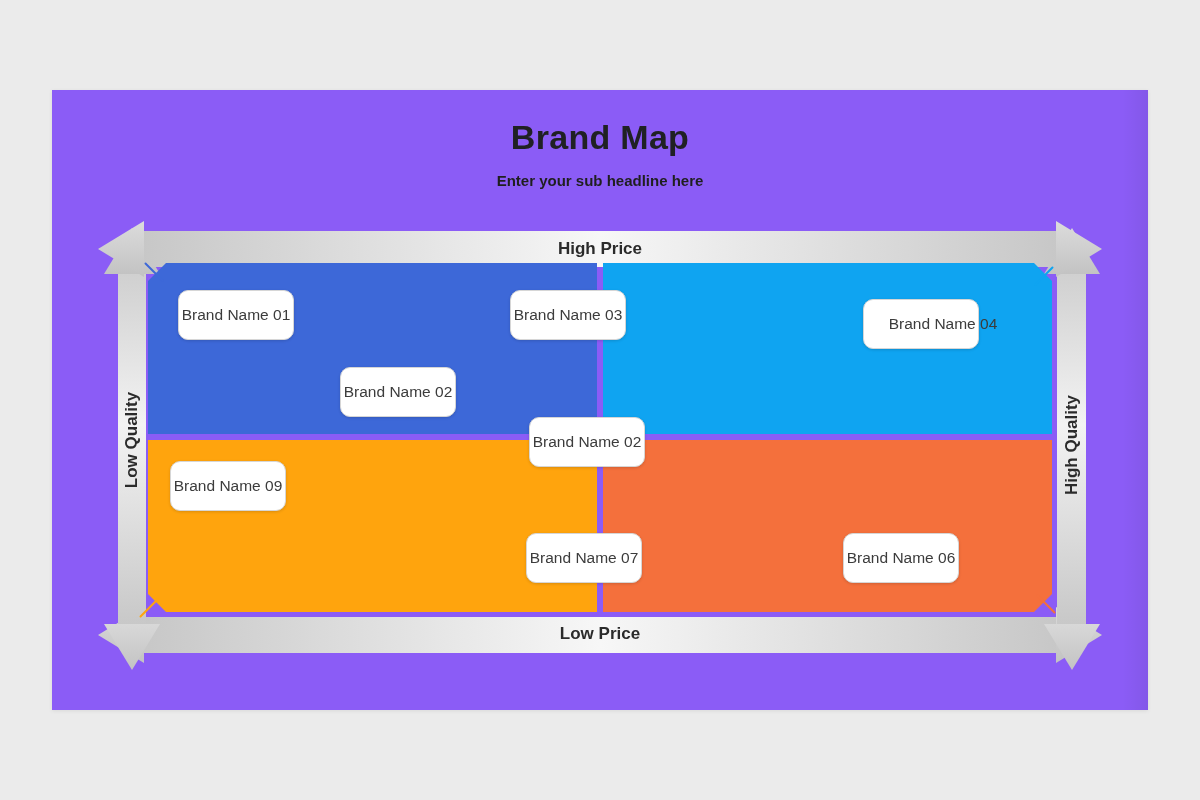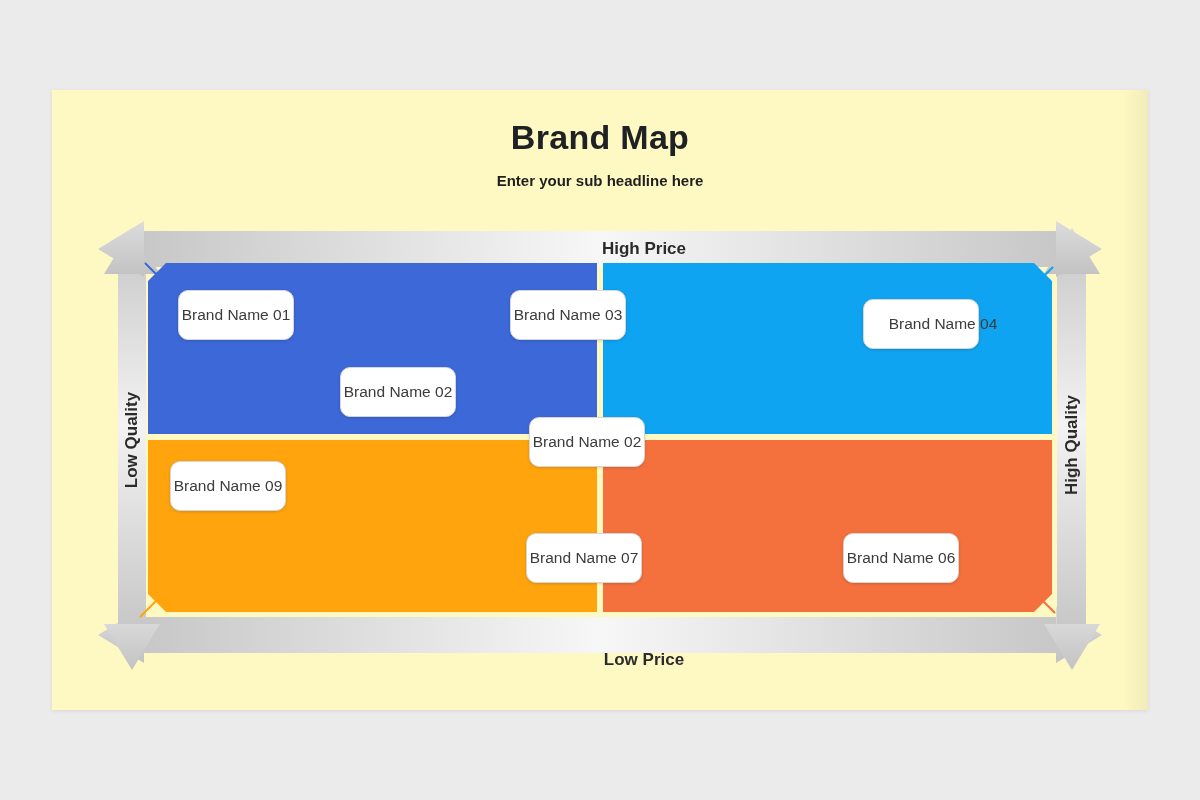--- a/index.html
+++ b/index.html
@@ -22,23 +22,23 @@
 
   .band-v{position:absolute;top:150px;width:28px;height:384px;background:linear-gradient(180deg,#c8c8c8 0%,#f3f3f3 48%,#c8c8c8 100%);z-index:2;}
   .band-left{left:66px;}
   .band-right{left:1005px;width:29px;}
   .head-v{position:absolute;width:56px;height:46px;background:linear-gradient(180deg,#d8d8d8 0%,#c3c3c3 100%);z-index:2;}
   .head-up-left{left:52px;top:138px;clip-path:polygon(50% 0,100% 100%,0 100%);}
   .head-down-left{left:52px;top:534px;clip-path:polygon(0 0,100% 0,50% 100%);}
   .head-up-right{left:992px;top:138px;clip-path:polygon(50% 0,100% 100%,0 100%);}
   .head-down-right{left:992px;top:534px;clip-path:polygon(0 0,100% 0,50% 100%);}
 
-  .axis-label-h{position:absolute;left:0;width:100%;text-align:center;font-size:17px;font-weight:700;color:#2b2b2b;z-index:4;padding-left:44px;}
+  .axis-label-h{position:absolute;left:0;width:100%;text-align:center;font-size:17px;font-weight:700;color:#2b2b2b;z-index:4;}
   .axis-top-label{top:149px;}
-  .axis-bottom-label{top:534px;margin-top:26px;}
+  .axis-bottom-label{top:534px;}
   .axis-label-v{position:absolute;font-size:17px;font-weight:700;color:#2b2b2b;white-space:nowrap;transform:translate(-50%,-50%) rotate(-90deg);z-index:4;}
   .axis-left-label{left:80px;top:350px;}
   .axis-right-label{left:1020px;top:355px;}
 
   
   .quad{position:absolute;z-index:4;}
   .quad-tl{left:96px;top:173px;width:449px;height:171px;clip-path:polygon(18px 0,100% 0,100% 100%,0 100%,0 18px);}
   .quad-tr{left:551px;top:173px;width:449px;height:171px;clip-path:polygon(0 0,calc(100% - 18px) 0,100% 18px,100% 100%,0 100%);}
   .quad-bl{left:96px;top:350px;width:449px;height:172px;clip-path:polygon(0 0,100% 0,100% 100%,18px 100%,0 calc(100% - 18px));}
   .quad-br{left:551px;top:350px;width:449px;height:172px;clip-path:polygon(0 0,100% 0,100% calc(100% - 18px),calc(100% - 18px) 100%,0 100%);}
@@ -59,21 +59,21 @@
   .p05{left:749px;top:327px;}
   .p09{left:118px;top:371px;}
   .p08{left:250px;top:467px;}
   .p07{left:474px;top:443px;}
   .p06{left:791px;top:443px;}
 </style>
 </head>
 <body>
 
 <div class="page" style="background-color: rgb(235, 235, 235);">
-  <div class="slide" style="background-color: #fef9c3;">
+  <div class="slide" style="background-color: #8b5cf6;">
 
     <div class="title">Brand Map</div>
     <div class="subtitle">Enter your sub headline here</div>
 
     <div class="band-h band-top"></div>
     <div class="head-h head-left-top"></div>
     <div class="head-h head-right-top"></div>
 
     <div class="band-h band-bottom"></div>
     <div class="head-h head-left-bot"></div>

